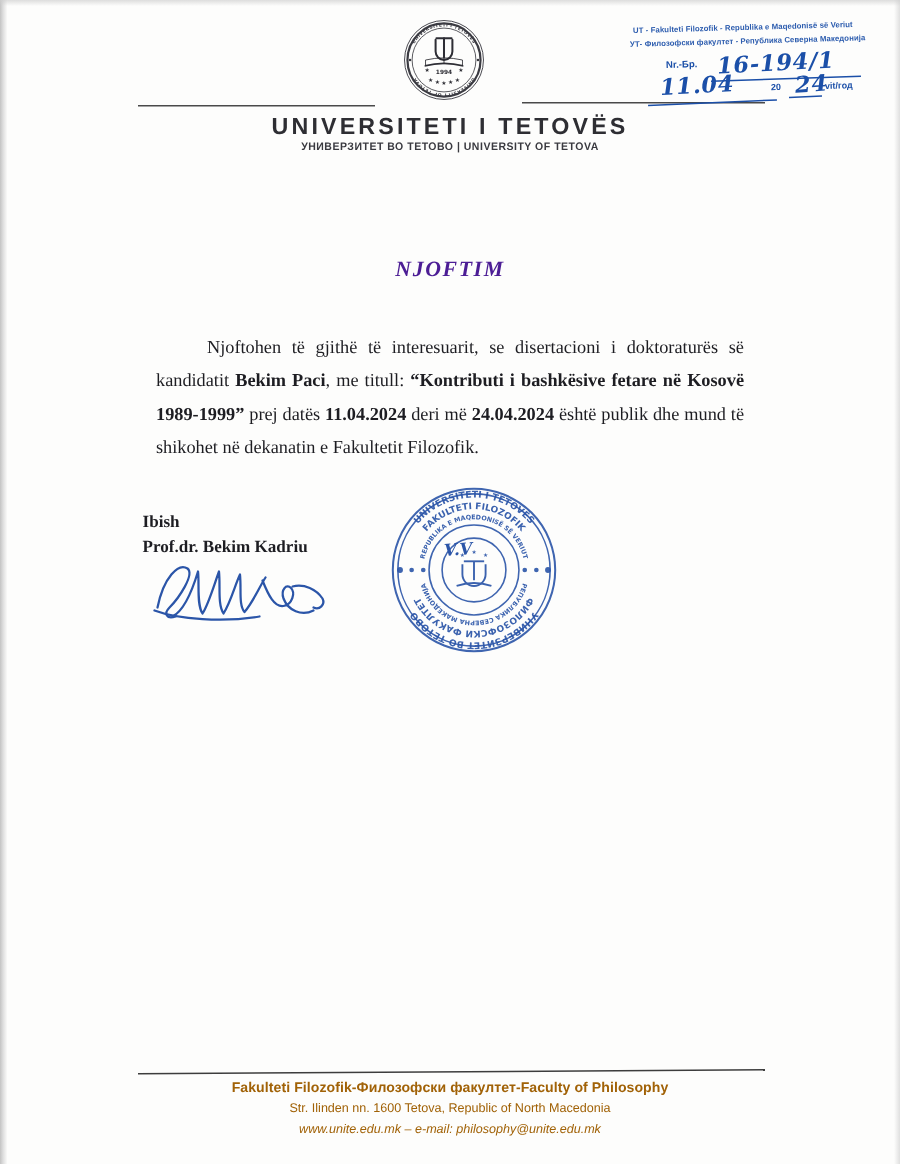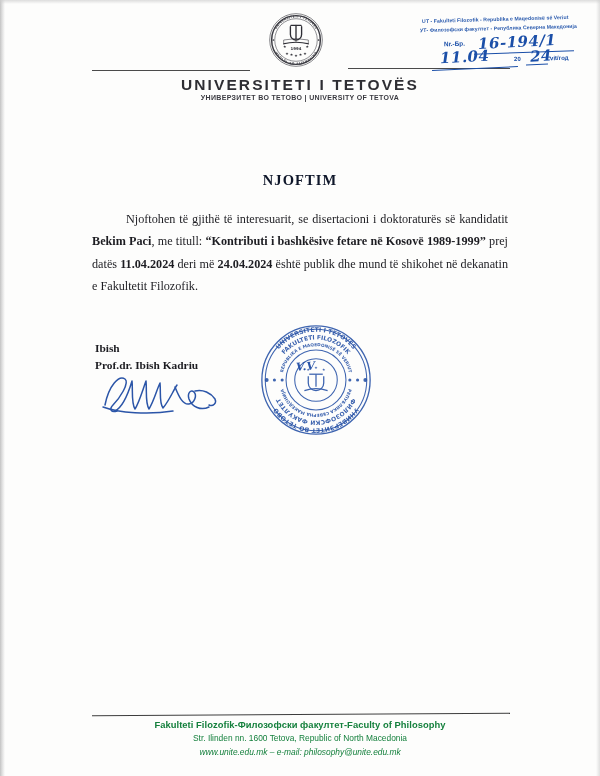--- a/index.html
+++ b/index.html
@@ -177,37 +177,38 @@
   .doc-title {
     position: absolute;
     left: 0;
     top: 172px;
     width: 600px;
     text-align: center;
     font-family: "Liberation Serif", serif;
     font-size: 14.5px;
     font-weight: 700;
     letter-spacing: 1.1px;
-    color: #0f172a;
+    color: #4c1d95;
+    font-style: italic;
   }
 
   
   .body-text {
     position: absolute;
     left: 88px;
     top: 204px;
     width: 424px;
     font-family: "Liberation Serif", serif;
     font-size: 12.2px;
     line-height: 22.3px;
     color: #1d1d22;
     text-align: justify;
     text-justify: inter-word;
   }
-  .body-text p { margin: 4px; }
+  .body-text p { margin: 16px; }
   .body-text .indent { display: inline-block; width: 34px; }
   .body-text b { font-weight: 700; }
 
   
   .sig-block {
     position: absolute;
     left: 95px;
     top: 340px;
     font-family: "Liberation Serif", serif;
     font-size: 11.4px;
@@ -255,21 +256,21 @@
     background: #3d3d3d;
     transform: rotate(-.35deg);
   }
   .footer {
     position: absolute;
     left: 0;
     top: 718px;
     width: 600px;
     text-align: center;
     font-family: "Liberation Sans", sans-serif;
-    color: #15803d;
+    color: #a16207;
   }
   .footer .f1 {
     font-size: 9.4px;
     font-weight: 700;
     letter-spacing: .05px;
     line-height: 14px;
   }
   .footer .f2 {
     font-size: 8.4px;
     font-weight: 400;
@@ -364,21 +365,21 @@
   <div class="doc-title">NJOFTIM</div>
 
   <div class="body-text">
     <p>
       <span class="indent"></span><span>Njoftohen të gjithë të interesuarit, se disertacioni i doktoraturës së kandidatit </span><b>Bekim Paci</b><span>, me titull: </span><b>“Kontributi i bashkësive fetare në Kosovë 1989-1999”</b><span> prej datës </span><b>11.04.2024</b><span> deri më </span><b>24.04.2024</b><span> është publik dhe mund të shikohet në dekanatin e Fakultetit Filozofik.</span>
     </p>
   </div>
 
   <div class="sig-block">
     <div>Ibish</div>
-    <div>Prof.dr. Ibish Kadriu</div>
+    <div>Prof.dr. Bekim Kadriu</div>
   </div>
 
   <div class="signature">
     <svg viewBox="0 0 125 46" width="125" height="46">
       <g fill="none" stroke="#2b55a8" stroke-width="1.5" stroke-linecap="round" stroke-linejoin="round">
         <path d="M 6 34 C 10 14, 20 4, 26 8 C 31 12, 20 28, 14 34 C 10 38, 12 42, 18 40"></path>
         <path d="M 16 40 C 24 36, 30 20, 33 10 C 34 18, 32 32, 36 38 C 40 32, 44 18, 47 10
                  C 48 20, 46 32, 50 38 C 55 30, 58 18, 61 12
                  C 62 22, 60 32, 64 37 C 70 30, 74 20, 78 14"></path>
         <path d="M 76 16 C 80 26, 84 34, 90 33 C 96 32, 98 24, 95 21 C 92 18, 88 22, 90 28

